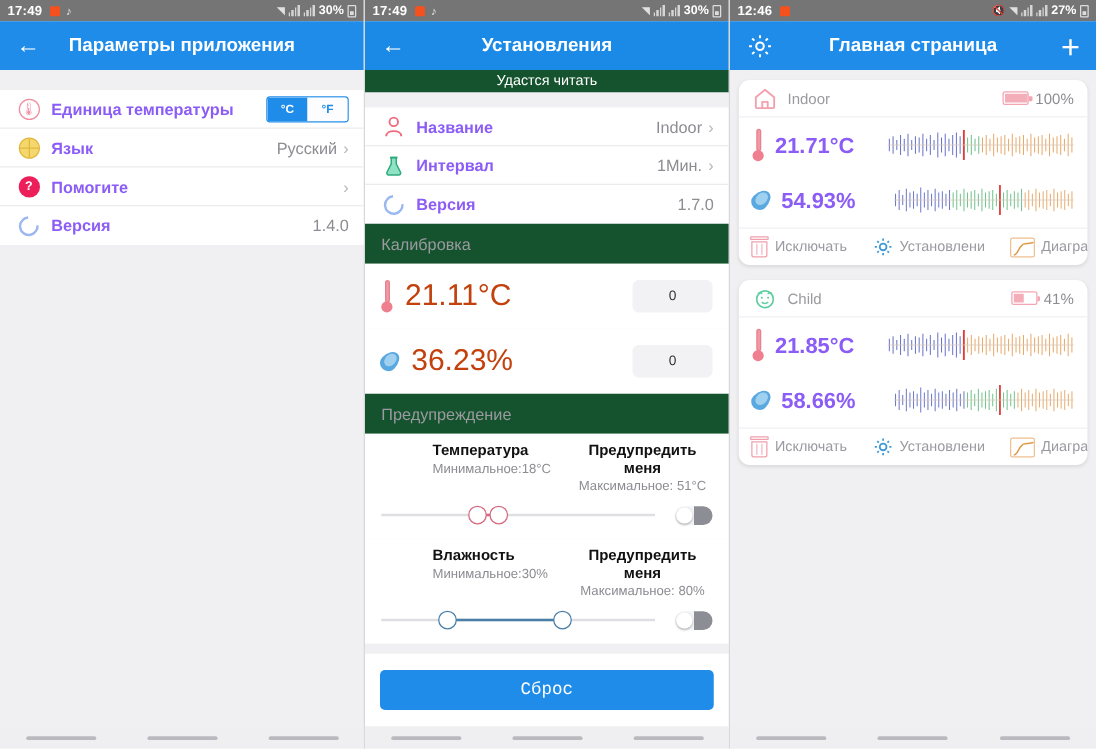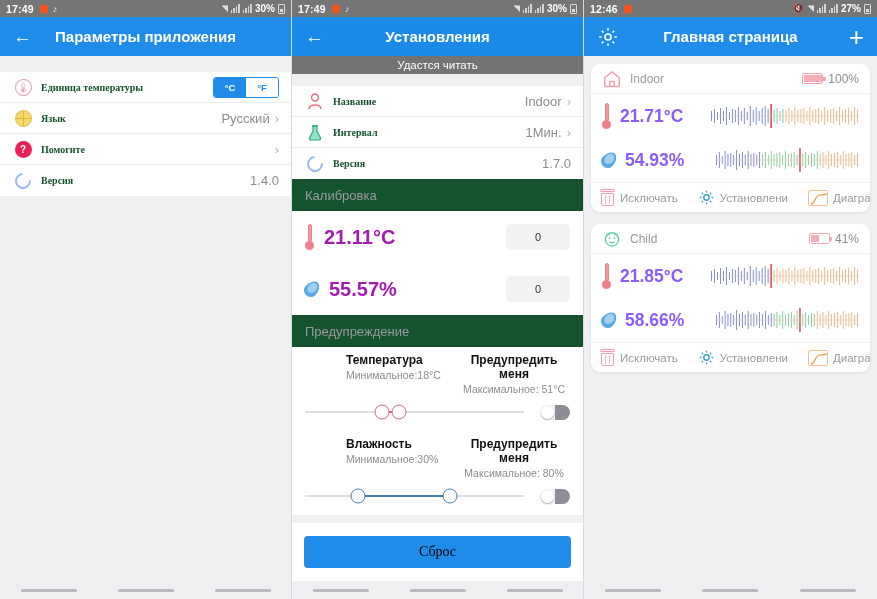--- a/index.html
+++ b/index.html
@@ -39,21 +39,21 @@
   .gear-svg { width:22px; height:22px; display:block; }
 
   
   .gap { height:16px; background:#f0f0f2; }
   .list { background:#ffffff; }
   .row { display:flex; align-items:center; height:31px; padding:0 12px;
          border-bottom:1px solid #ececee; }
   .row:last-child { border-bottom:none; }
   .row .ico { width:22px; flex:0 0 22px; display:flex; align-items:center;
               justify-content:center; }
-  .row .lbl { font-size:10px; color:#14532d; margin-left:7px; font-weight:bold;font-family:Liberation Serif, serif; }
+  .row .lbl { font-size:13px; color:#8b5cf6; margin-left:7px; font-weight:bold; }
   .row .val { margin-left:auto; font-size:13px; color:#8c8c92; }
   .row .chev { margin-left:5px; font-size:13px; color:#b6b6bb; }
 
   
   .unit { margin-left:auto; display:flex; border:1px solid #1e8ce8; border-radius:3px;
           overflow:hidden; height:21px; }
   .unit span { font-size:9.5px; font-weight:bold; display:flex; align-items:center;
                justify-content:center; width:32px; }
   .unit .on { background:#1e8ce8; color:#fff; }
   .unit .off { background:#fdfdff; color:#1e8ce8; }
@@ -67,30 +67,30 @@
            border:1.2px solid #e0b93c; position:relative; }
   .globe:before{content:"";position:absolute;left:50%;top:0;bottom:0;width:1px;
                 background:#e0b93c;}
   .globe:after{content:"";position:absolute;top:50%;left:0;right:0;height:1px;
                background:#e0b93c;}
   .refresh { width:16px;height:16px;border-radius:50%;
              border:2px solid #9bb9f0; border-top-color:transparent;
              transform:rotate(40deg); }
 
   
-  .banner { background:#737373; color:#fff; text-align:center; font-size:11.5px;
+  .banner { background:#14532d; color:#fff; text-align:center; font-size:11.5px;
             padding:3px 0; }
 
   
   .sechead { background:#14532d; color:#9a9aa0; font-size:13px; padding:9px 13px 8px; }
 
   
   .calrow { background:#fff; display:flex; align-items:center; height:52px;
             padding:0 13px; }
-  .calrow .big { font-size:20px; font-weight:bold; color:#a21caf; margin-left:10px; }
+  .calrow .big { font-size:24px; font-weight:normal; color:#c2410c; margin-left:10px; }
   .calbox { margin-left:auto; width:64px; height:26px; background:#f2f2f4;
             border-radius:5px; display:flex; align-items:center;
             justify-content:center; font-size:11px; color:#333; }
   .thermo { width:9px; height:26px; position:relative; }
   .thermo .stem { position:absolute; left:2.5px; top:0; width:4px; height:18px;
                   background:#ef9aa5; border:1px solid #e8808f; border-radius:2px; }
   .thermo .bulb { position:absolute; left:0; bottom:0; width:9px; height:9px;
                   border-radius:50%; background:#ef7f8f; }
   .drop { width:14px; height:18px; background:#5aa8e0;
           border-radius:50% 50% 50% 50% / 62% 62% 38% 38%;
@@ -115,22 +115,22 @@
   .toggle { margin-left:16px; width:30px; height:15px; border-radius:9px;
             background:linear-gradient(90deg,#f4f4f6 50%,#8d8d95 50%);
             position:relative; flex:0 0 30px; }
   .toggle:after { content:""; position:absolute; left:1px; top:1px; width:13px;
                   height:13px; border-radius:50%; background:#fff;
                   box-shadow:0 1px 2px rgba(0,0,0,.3); }
 
   
   .resetwrap { background:#fff; padding:13px 12px 15px; }
   .btn-reset { width:100%; height:32px; background:#1e8ce8; border:none;
-               border-radius:4px; color:#000000; font-size:14px; cursor:pointer;
-               font-family:Liberation Serif, serif; }
+               border-radius:4px; color:#ffffff; font-size:14px; cursor:pointer;
+               font-family:Liberation Mono, monospace; }
 
   
   .body3 { background:#f0f0f2; height:543px; padding:8px 7px; }
   .card { background:#fff; border-radius:9px; margin-bottom:12px;
           box-shadow:0 1px 3px rgba(0,0,0,.09); overflow:hidden; }
   .card-head { display:flex; align-items:center; height:30px; padding:0 11px;
                border-bottom:1px solid #f1f1f3; }
   .card-head .nm { font-size:12px; color:#9a9aa0; margin-left:8px; }
   .card-head .bat { margin-left:auto; display:flex; align-items:center; gap:5px; }
   .batt-ico { width:21px; height:11px; border:1.3px solid #f2a6b2; border-radius:2px;
@@ -326,21 +326,21 @@
       <span class="thermo">
         <span class="stem"></span>
           <span class="bulb"></span>
       </span>
       <span class="big">21.11°C</span>
       <span class="calbox">0</span>
     </div>
 
     <div class="calrow">
       <span class="drop"></span>
-      <span class="big">55.57%</span>
+      <span class="big">36.23%</span>
       <span class="calbox">0</span>
     </div>
 
     <div class="sechead">Предупреждение</div>
 
     <div class="warnblk">
       <div class="warn-top">
         <div class="warn-l">
           <div class="w-title">Температура</div>
           <div class="w-sub">Минимальное:18°C</div>

